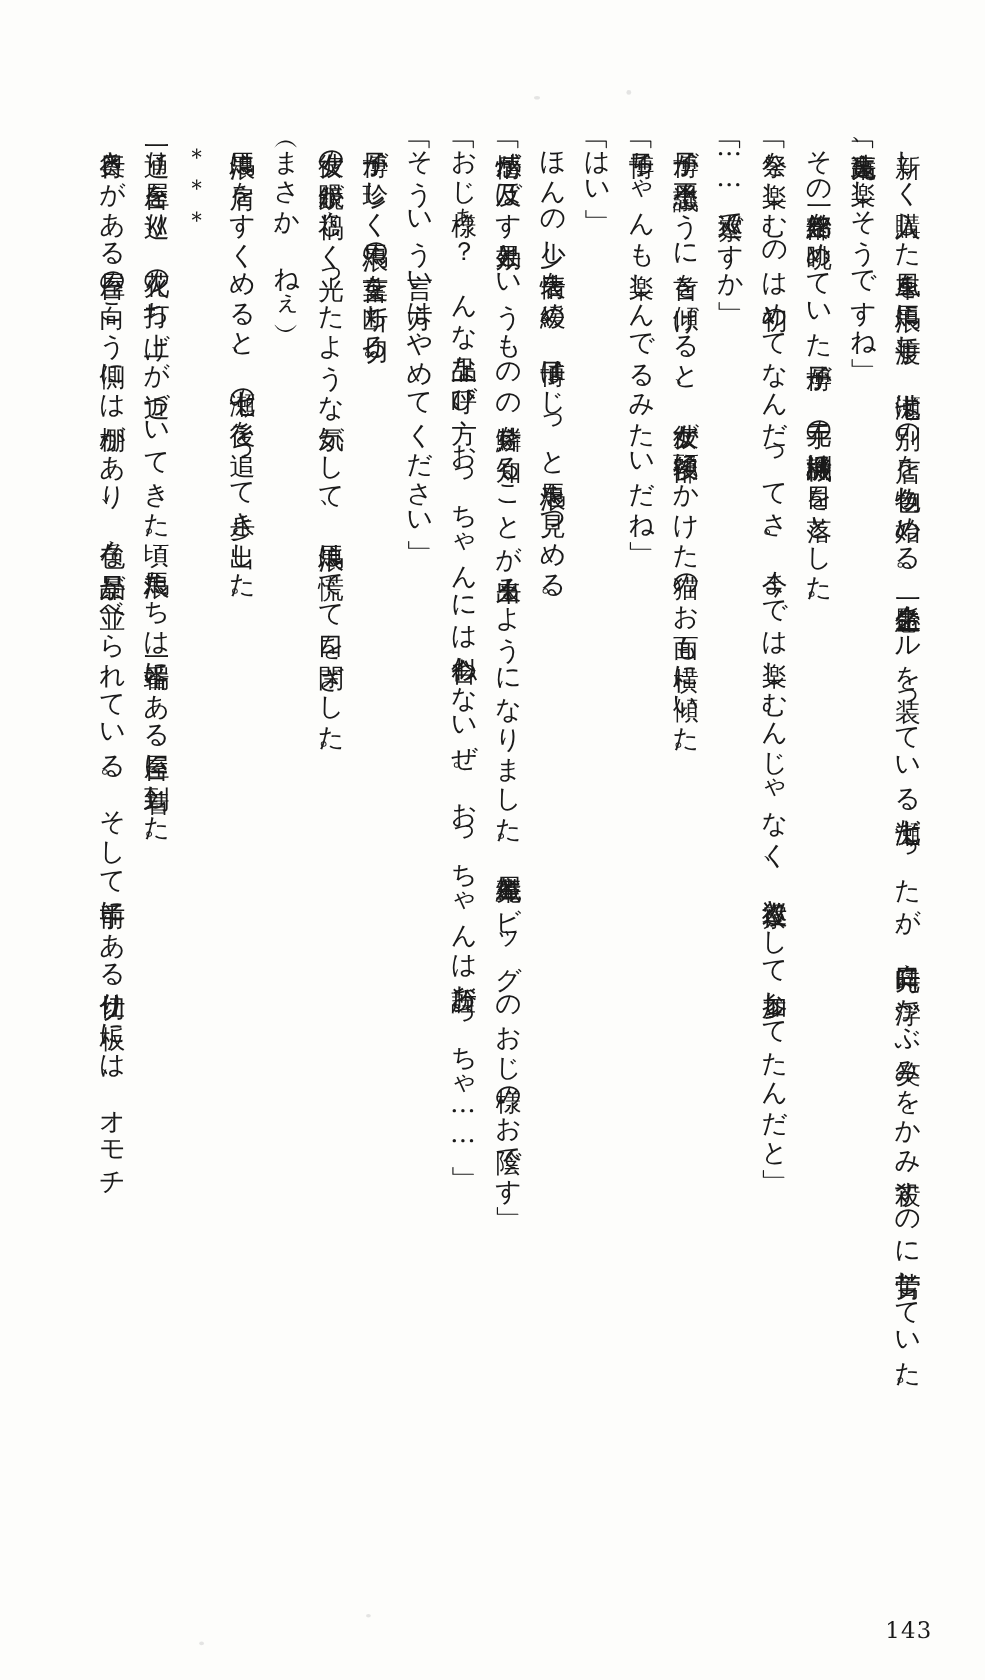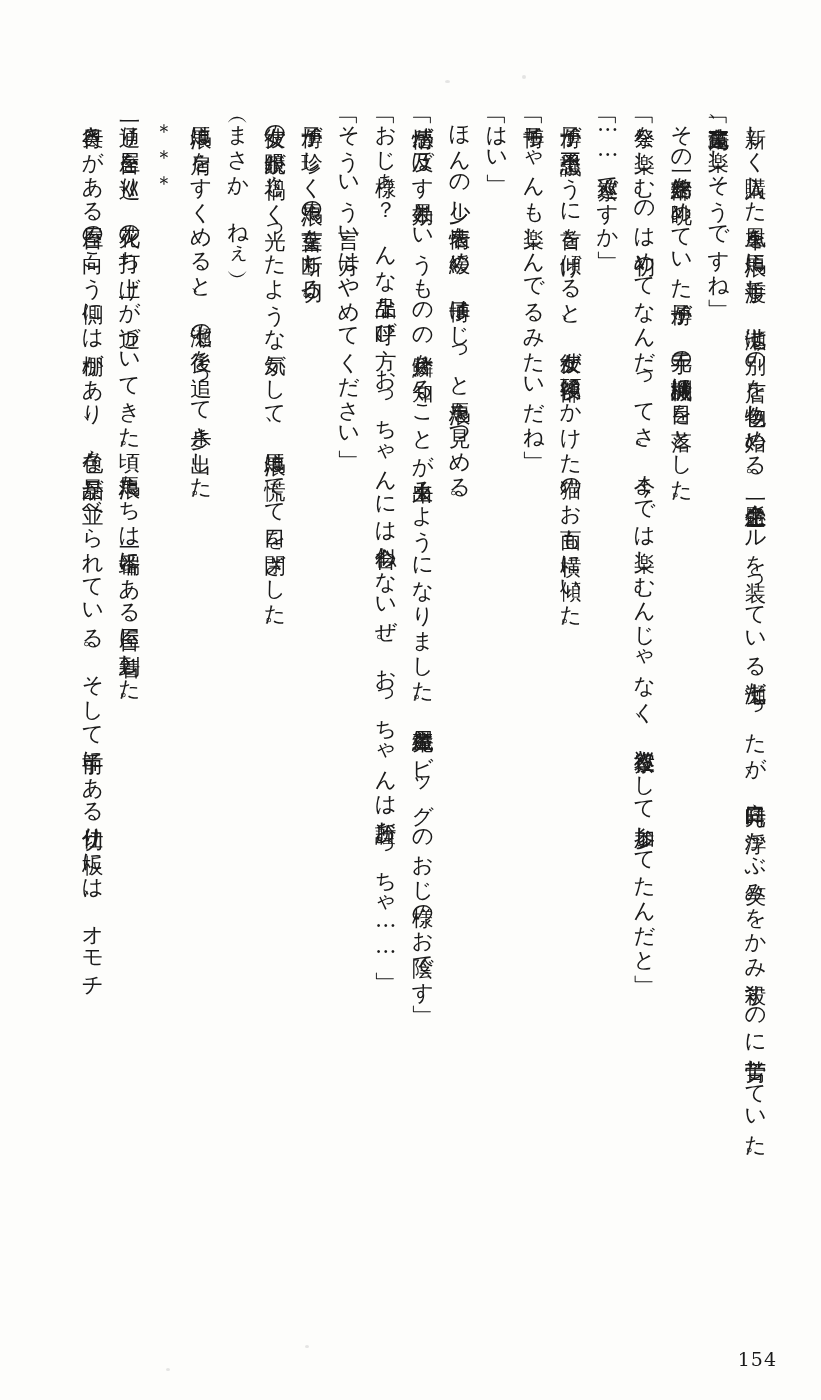--- a/index.html
+++ b/index.html
@@ -75,15 +75,15 @@
 
 <div id="page">
 
   <div class="speck" style="left:445px; top:80px; width:5px; height:3px;"></div>
   <div class="speck" style="left:522px; top:75px; width:4px; height:4px;"></div>
   <div class="speck" style="left:305px; top:1345px; width:4px; height:3px;"></div>
   <div class="speck" style="left:166px; top:1368px; width:4px; height:3px;"></div>
 
   <div id="text-block"><p class="indent">新しく購入した風車を浪馬に手渡し、七瀬は別の店を物色し始める。一生懸命クールを装っている七瀬だったが、時々口元に浮かぶ笑みをかみ殺すのに苦労していた。</p><p>「高遠先輩、楽しそうですね」</p><p class="indent">その一部始終を眺めていた博子が、手元の計測機械に目を落とした。</p><p>「祭を楽しむのは初めてなんだってさ。今までは楽しむんじゃなく、巡察役として参加してたんだと」</p><p>「……巡察ですか」</p><p class="indent">博子が不思議そうに首を傾げると、彼女が後頭部にかけた猫のお面も横に傾いた。</p><p>「博子ちゃんも楽しんでるみたいだね」</p><p>「はい」</p><p class="indent">ほんの少し表情を緩め、博子はじっと浪馬を見つめる。</p><p>「感情が及ぼす効果というものの片鱗を知ることが出来るようになりました。織屋先輩とビッグのおじ様のお陰です」</p><p>「おじ様ぁ？　んな上品な呼び方、おっちゃんには似合わないぜ。おっちゃんは所詮おっちゃ……」</p><p>「そういう言い方はやめてください」</p><p class="indent">博子が珍しく浪馬の言葉を断ち切る。</p><p class="indent">彼女の眼鏡が禍々しく光ったような気がして、浪馬は慌てて口を閉ざした。</p><p>（まさか、ねぇ）</p><p class="indent">浪馬は肩をすくめると、七瀬の後を追って歩き出した。</p><p class="sep">＊＊＊</p><p class="indent">一通り屋台を巡り、花火の打ち上げが近づいてきた頃。浪馬たちは一番端にある屋台に到着した。</p><p class="indent">奥行きがある屋台の向こう側には棚があり、色々な景品が並べられている。そして手前にある仕切り板には、オモチ</p></div>
 
-  <div id="page-number">154</div>
+  <div id="page-number">143</div>
 
 </div>
 
 </body></html>

